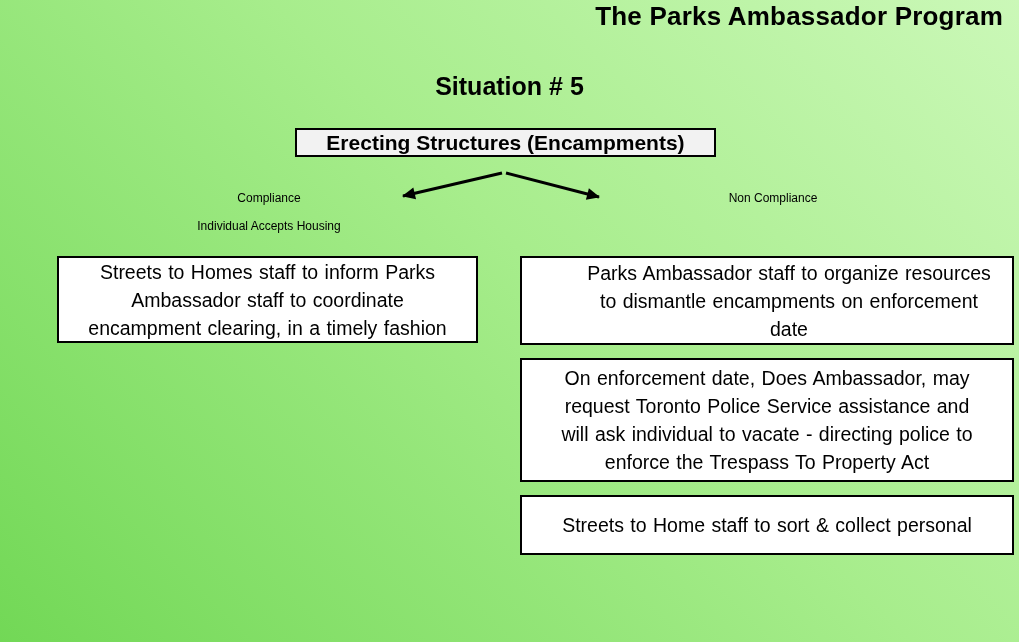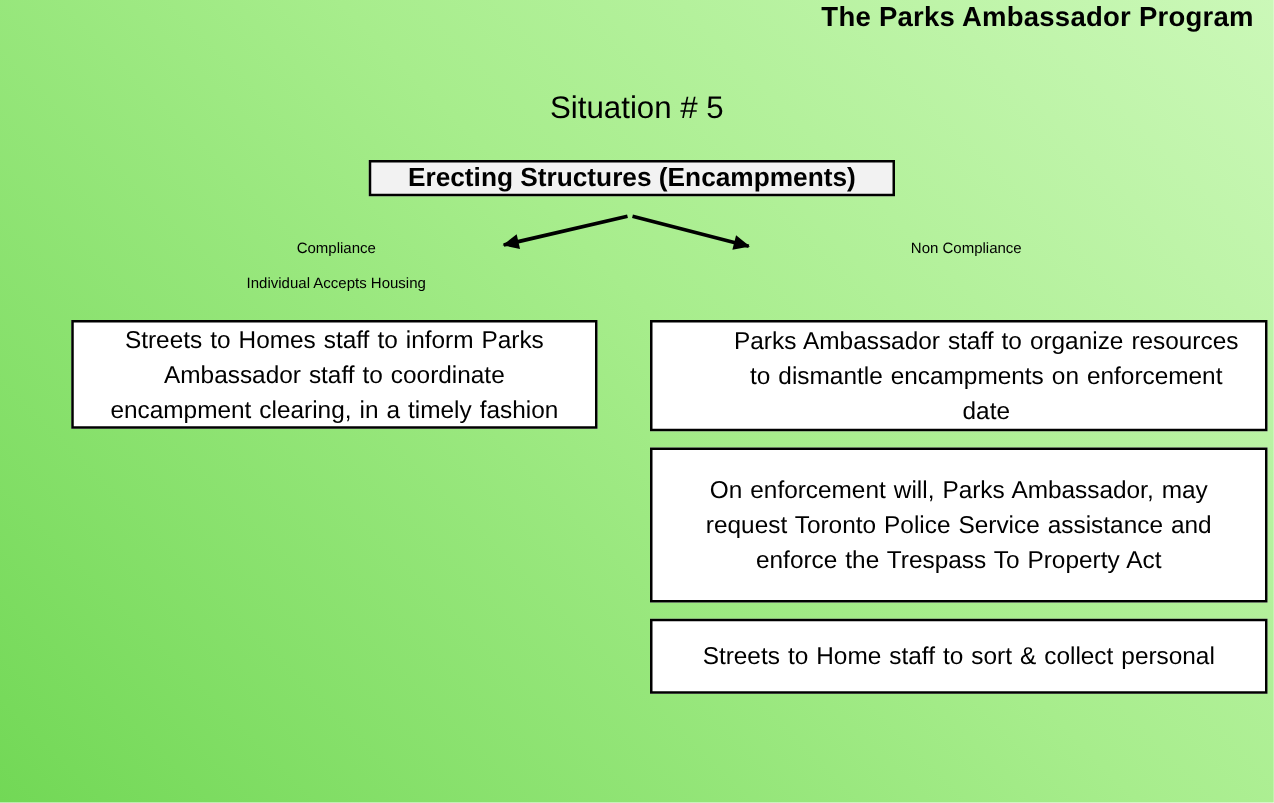--- a/index.html
+++ b/index.html
@@ -11,33 +11,33 @@
     position: relative;
     width: 1019px;
     height: 642px;
     overflow: hidden;
     background: linear-gradient(225deg, #cbf8b8 0%, #a7ed8c 45%, #72d856 100%);
   }
   .program-title {
     position: absolute;
     top: 1px;
     right: 16px;
-    font-size: 22px;
+    font-size: 26px;
     font-weight: bold;
     letter-spacing: 0.2px;
     white-space: nowrap;
   }
   .situation-title {
     position: absolute;
     top: 72px;
     left: 0;
     width: 100%;
     text-align: center;
     font-size: 25px;
-    font-weight: normal;
+    font-weight: bold;
     white-space: nowrap;
   }
   .header-box {
     position: absolute;
     left: 295px;
     top: 128px;
     width: 421px;
     height: 29px;
     box-sizing: border-box;
     background: #f2f2f2;
@@ -124,22 +124,23 @@
     <div>encampment clearing, in a timely fashion</div>
   </div>
 
   <div class="flow-box box-nc-1">
     <div>Parks Ambassador staff to organize resources</div>
     <div>to dismantle encampments on enforcement</div>
     <div>date</div>
   </div>
 
   <div class="flow-box box-nc-2">
-    <div>On enforcement will, Parks Ambassador, may</div>
+    <div>On enforcement date, Does Ambassador, may</div>
     <div>request Toronto Police Service assistance and</div>
+    <div>will ask individual to vacate - directing police to</div>
     <div>enforce the Trespass To Property Act</div>
   </div>
 
   <div class="flow-box box-nc-3">
     <div>Streets to Home staff to sort &amp; collect personal</div>
   </div>
 
 </div>
 
 </body></html>

